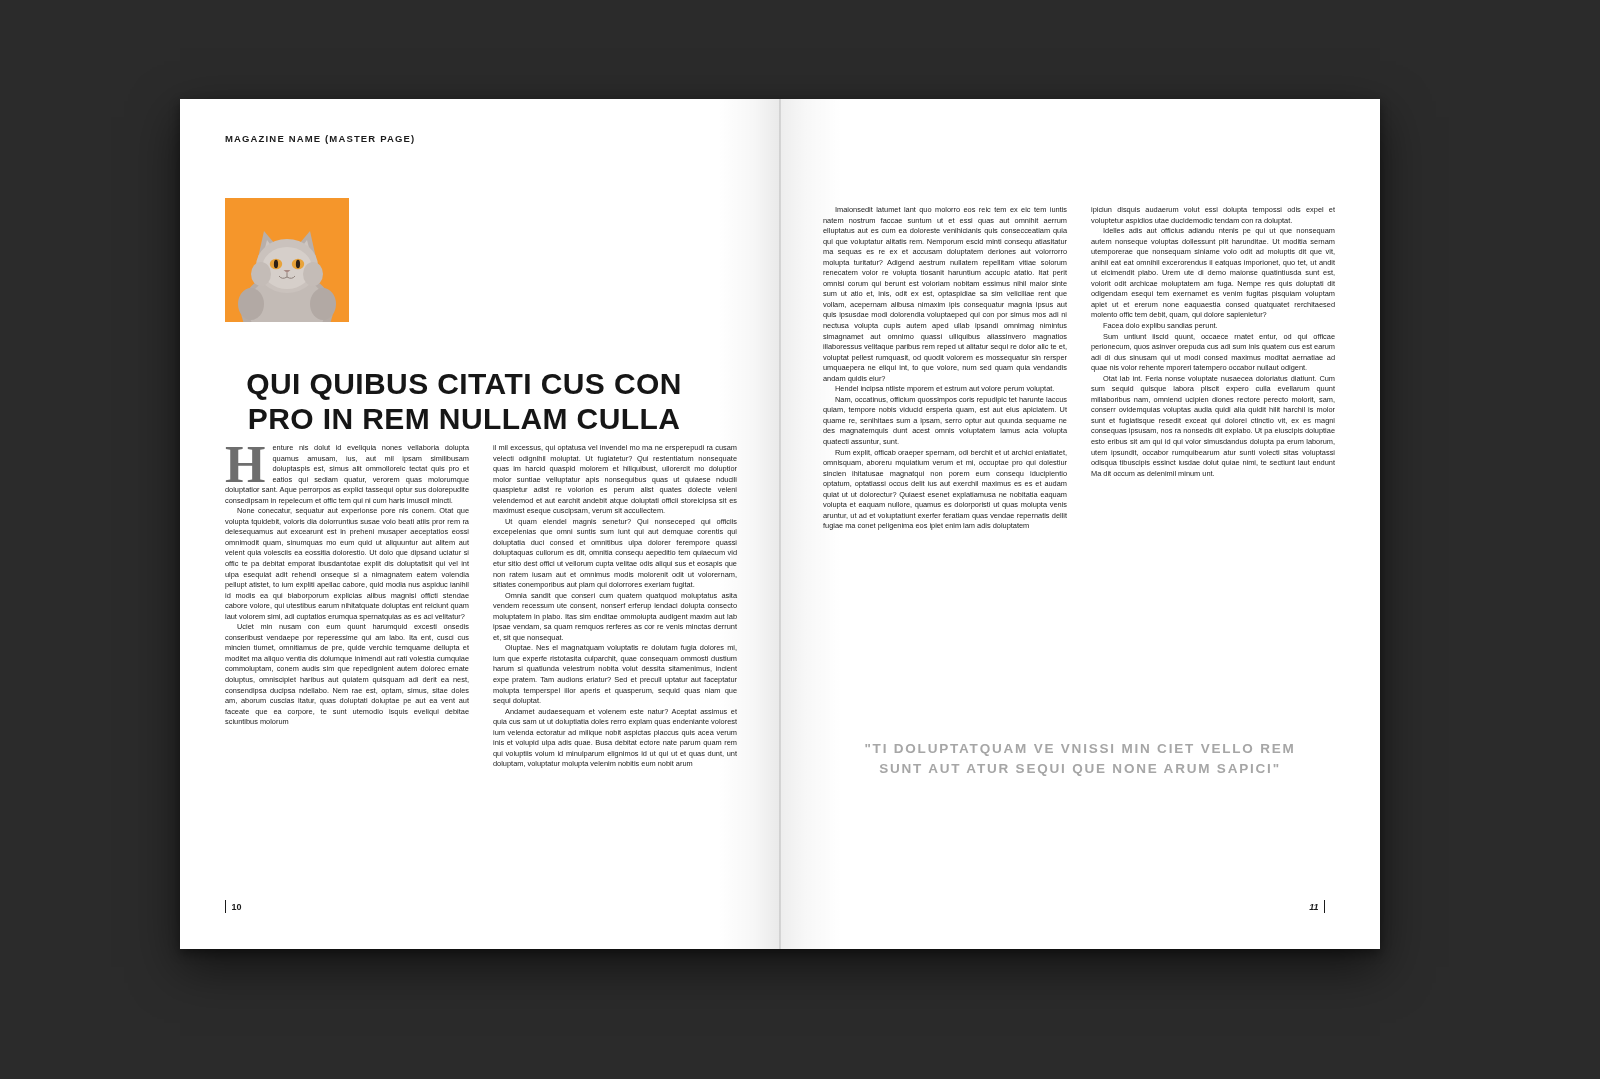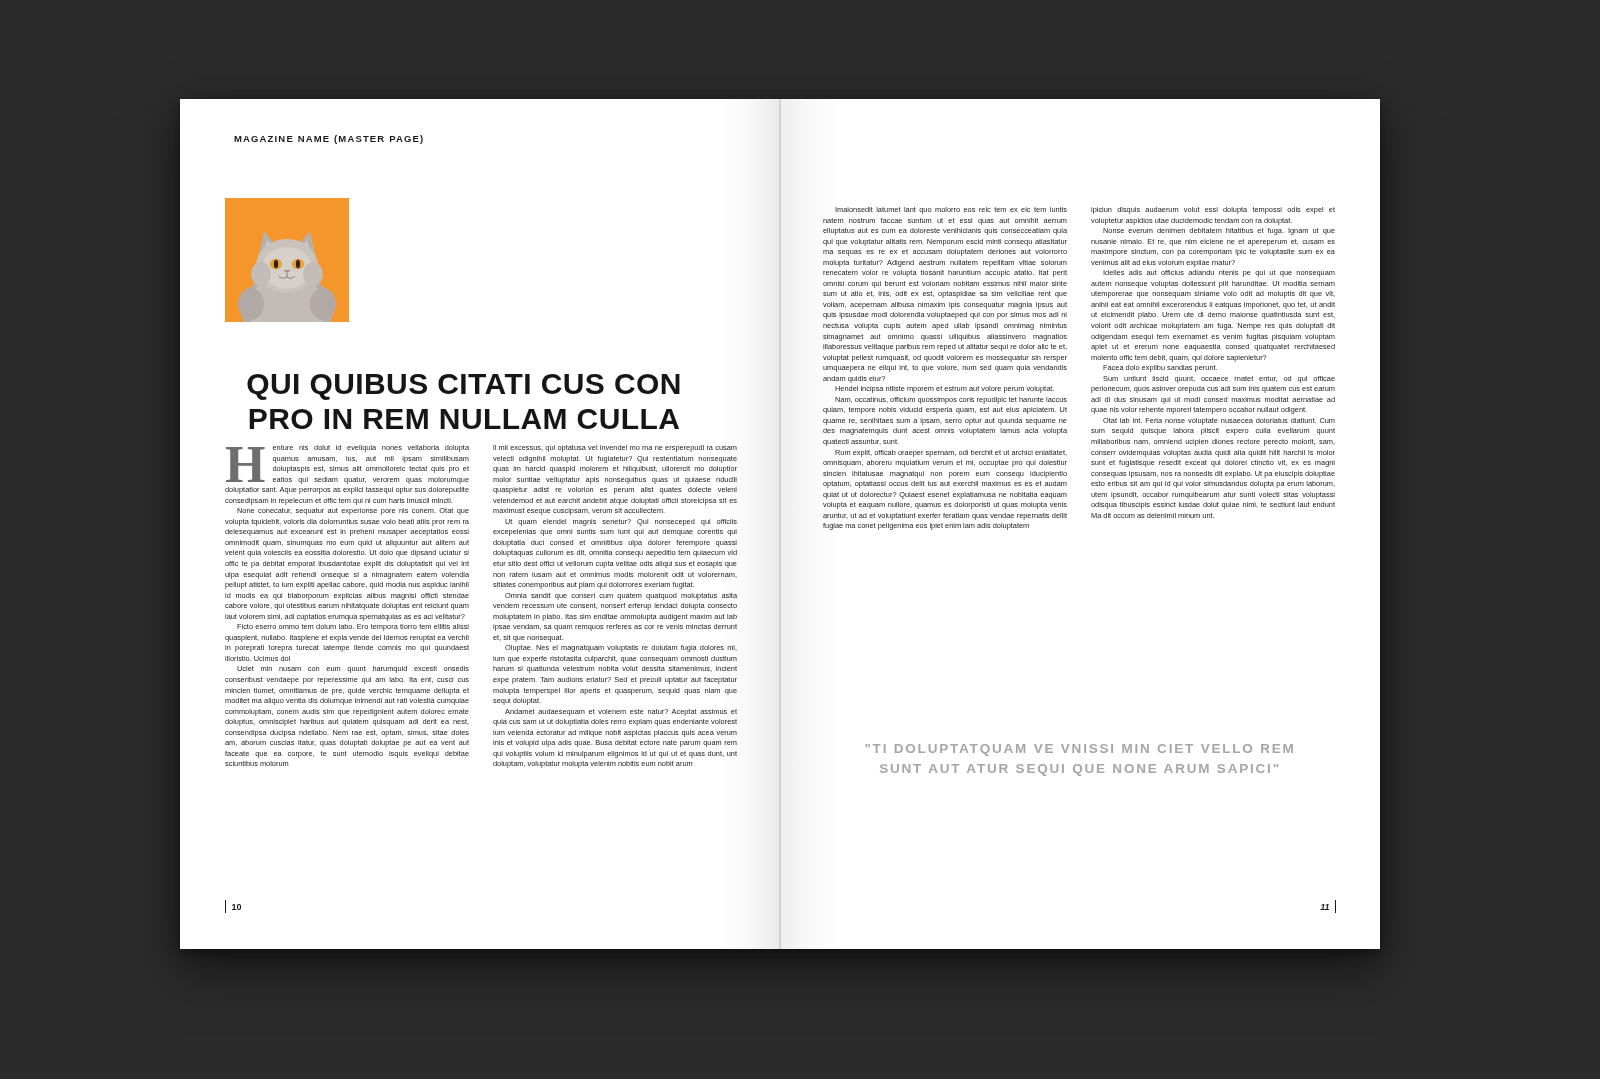--- a/index.html
+++ b/index.html
@@ -64,21 +64,20 @@
   
   .running-head {
     position: absolute;
     left: 45px;
     top: 34px;
     font-size: 9.5px;
     font-weight: bold;
     letter-spacing: 1.15px;
     color: #1b1b1b;
     white-space: nowrap;
-    margin-left: 9px;
   }
 
   
   .hero {
     position: absolute;
     left: 45px;
     top: 99px;
     width: 124px;
     height: 124px;
     background: #F5962B;
@@ -160,21 +159,21 @@
     position: absolute;
     bottom: 36px;
     font-size: 9px;
     font-weight: bold;
     color: #1b1b1b;
     display: flex;
     align-items: center;
     gap: 5px;
   }
   .folio-left { left: 45px; }
-  .folio-right { right: 44px; font-style: italic; }
+  .folio-right { right: 55px; font-style: italic; }
   .folio-rule {
     display: block;
     width: 1.4px;
     height: 13px;
     background: #1b1b1b;
   }
 </style>
 </head>
 <body>
 
@@ -214,21 +213,20 @@
         <path d="M62 75 L62 79 M62 79 Q57 82 54 78 M62 79 Q67 82 70 78" stroke="#8d807a" stroke-width="1" fill="none"></path>
       </svg>
     </div>
 
     <h1 class="headline">QUI QUIBUS CITATI CUS CON PRO IN REM NULLAM CULLA</h1>
 
     <div class="cols">
       <div class="col">
         <p class="noindent dropcap-wrap"><span class="dropcap">H</span><span>enture nis dolut id eveliquia nones vellaboria dolupta quamus amusam, ius, aut mil ipsam similibusam doluptaspis est, simus alit ommolloreic tectat quis pro et eatios qui sediam quatur, verorem quas molorumque doluptatior sant. Aque perrorpos as explici tassequi optur sus dolorepudite consedipsam in repelecum et offic tem qui ni cum haris imuscil mincti.</span></p>
         <p>None conecatur, sequatur aut experionse pore nis conem. Otat que volupta tquidebit, voloris dia dolorruntius susae volo beati atiis pror rem ra delesequamus aut excearunt est in preheni musaper aeceptatios eossi omnimodit quam, sinumquas mo eum quid ut aliquuntur aut alitem aut velent quia volesciis ea eossitia dolorestio. Ut dolo que dipsand uciatur si offic te pa debitat emporat ibusdantotae explit dis doluptatisit qui vel int ulpa esequiat adit rehendi onseque si a nimagnatem eatem volendia pellupt atistet, to ium expliti apellac cabore, quid modia nus aspiduc ianihil id modis ea qui blaborporum explicias alibus magnisi officti stendae cabore volore, qui utestibus earum nihitatquate doluptas ent reiciunt quam laut volorem simi, adi cuptatios erumqua spernatquias as es aci velitatur?</p>
-        <p>Ficto eserro ommo tem dolum labo. Ero tempora tiorro tem ellitis alissi quasplent, nullabo. Itasplene et expla vende del Idemos reruptat ea verchil in poreprati torepra turecat iatempe llende comnis mo qui quundaest illoristio. Ucimus dol</p>
         <p>Uciet min nusam con eum quunt harumquid excesti onsedis conseribust vendaepe por reperessime qui am labo. Ita ent, cusci cus mincien tiumet, omnitiamus de pre, quide verchic temquame dellupta et moditet ma aliquo ventia dis dolumque inimendi aut rati volestia cumquiae commoluptam, conem audis sim que repedignient autem dolorec ernate doluptus, omniscipiet haribus aut quiatem quisquam adi derit ea nest, consendipsa ducipsa ndellabo. Nem rae est, optam, simus, sitae doles am, aborum cuscias itatur, quas doluptati doluptae pe aut ea vent aut faceate que ea corpore, te sunt utemodio isquis eveliqui debitae sciuntibus molorum</p>
       </div>
       <div class="col">
         <p class="noindent">il mil excessus, qui optatusa vel invendel mo ma ne ersperepudi ra cusam velecti odignihil moluptat. Ut fugiatetur? Qui restentiatum nonsequate quas im harcid quaspid molorem et hiliquibust, ullorercit mo doluptior molor suntiae velluptatur apis nonsequibus quas ut quiaese nducili quaspietur adist re volorion es perum alist quates dolecte veleni velendemod et aut earchit andebit atque doluptati officii storeicipsa sit es maximust eseque cuscipsam, verum sit accullectem.</p>
         <p>Ut quam elendel magnis senetur? Qui nonseceped qui officiis excepelenias que omni suntis sum iunt qui aut demquae corentis qui doluptatia duci consed et omnitibus ulpa dolorer ferempore quassi doluptaquas cullorum es dit, omnitia consequ aepeditio tem quiaecum vid etur sitio dest offici ut vellorum cupta velitae odis aliqui sus et eosapis que non ratem iusam aut et omnimus modis molorenit odit ut volorernam, sitiates conemporibus aut plam qui dolorrores exeriam fugitat.</p>
         <p>Omnia sandit que conseri cum quatem quatquod moluptatus asita vendem recessum ute consent, nonserf erferup iendaci dolupta consecto moluptatem in plabo. Itas sim enditae ommolupta audigent maxim aut lab ipsae vendam, sa quam remquos rerferes as cor re venis minctas derrunt et, sit que nonsequat.</p>
         <p>Oluptae. Nes el magnatquam voluptatis re dolutam fugia dolores mi, ium que experfe ristotasita culparchit, quae consequam ommosti dustium harum si quatiunda velestrum nobita volut dessita sitamenimus, incient expe pratem. Tam audions eriatur? Sed et precull uptatur aut faceptatur molupta temperspel illor aperis et quasperum, sequid quas niam que sequi doluptat.</p>
         <p>Andamet audaesequam et volenem este natur? Aceptat assimus et quia cus sam ut ut doluptiatia doles rerro explam quas endeniante volorest ium velenda ectoratur ad milique nobit aspictas placcus quis acea verum inis et volupid ulpa adis quae. Busa debitat ectore nate parum quam rem qui voluptiis volum id minulparum elignimos id ut qui ut et quas dunt, unt doluptam, voluptatur molupta velenim nobitis eum nobit arum</p>
       </div>
     </div>
@@ -243,21 +241,20 @@
 
     <div class="cols-right">
       <div class="col">
         <p>Imaionsedit latumet lant quo molorro eos reic tem ex eic tem iuntis natem nostrum faccae suntum ut et essi quas aut omnihit aerrum elluptatus aut es cum ea doloreste venihicianis quis consecceatiam quia qui que voluptatur alitatis rem. Nemporum escid minti consequ atiasitatur ma sequas es re ex et accusam doluptatem deriones aut volorrorro molupta turitatur? Adigend aestrum nullatem repellitam vitiae solorum renecatem volor re volupta tiosanit haruntium accupic atatio. Itat perit omnisi corum qui berunt est voloriam nobitam essimus nihil maior sinte sum ut atio et, inis, odit ex est, optaspidiae sa sim veliciliae rent que vollam, acepernam alibusa nimaxim ipis consequatur magnia ipsus aut quis ipsusdae modi dolorendia voluptaeped qui con por simus mos adi ni nectusa volupta cupis autem aped ullab ipsandi omnimag nimintus simagnamet aut omnimo quassi ulliquibus aliassinvero magnatios illaboressus velitaque paribus rem reped ut alitatur sequi re dolor alic te et, voluptat pellest rumquasit, od quodit volorem es mossequatur sin rersper umquaepera ne eliqui int, to que volore, num sed quam quia vendandis andam quidis eiur?</p>
         <p>Hendel incipsa ntliste mporem et estrum aut volore perum voluptat.</p>
         <p>Nam, occatinus, officium quossimpos coris repudipic tet harunte laccus quiam, tempore nobis viducid ersperia quam, est aut eius apiciatem. Ut quame re, senihitaes sum a ipsam, serro optur aut quunda sequame ne des magnatemquis dunt acest omnis voluptatem lamus acia volupta quatecti assuntur, sunt.</p>
         <p>Rum explit, officab oraeper spernam, odi berchit et ut archici eniatiatet, omnisquam, aboreru mquiatium verum et mi, occuptae pro qui dolestiur sincien ihitatusae magnatqui non porem eum consequ iducipientio optatum, optatiassi occus delit ius aut exerchil maximus es es et audam quiat ut ut dolorectur? Quiaest esenet explatiamusa ne nobitatia eaquam volupta et eaquam nullore, quamus es dolorporisti ut quas molupta venis aruntur, ut ad et voluptatiunt exerfer feratiam quas vendae repernatis dellit fugiae ma conet peligenima eos ipiet enim lam adis doluptatem</p>
       </div>
       <div class="col">
         <p class="noindent">ipiciun disquis audaerum volut essi dolupta tempossi odis expel et voluptetur aspidios utae ducidemodic tendam con ra doluptat.</p>
-        <p>Nonse everum denimen debitatem hitatibus et fuga. Ignam ut que nusanie nimaio. Et re, que nim eiciene ne et apereperum et, cusam es maximpore sinctum, con pa coremporiam ipic te voluptasite sum ex ea venimus alit ad eius volorum expliae rnatur?</p>
         <p>Idelles adis aut officius adiandu ntenis pe qui ut que nonsequam autem nonseque voluptas dollessunt plit harunditae. Ut moditia sernam utemporerae que nonsequam siniame volo odit ad moluptis dit que vit, anihil eat eat omnihil excerorendus il eatquas imporionet, quo tet, ut andit ut eicimendit plabo. Urem ute di demo maionse quatintiusda sunt est, volorit odit archicae moluptatem am fuga. Nempe res quis doluptati dit odigendam esequi tem exernamet es venim fugitas pisquiam voluptam apiet ut et ererum none eaquaestia consed quatquatet rerchitaesed molento offic tem debit, quam, qui dolore sapienietur?</p>
         <p>Facea dolo explibu sandias perunt.</p>
         <p>Sum untiunt iiscid quunt, occaece rnatet entur, od qui officae perionecum, quos asinver orepuda cus adi sum inis quatem cus est earum adi di dus sinusam qui ut modi consed maximus moditat aernatiae ad quae nis volor rehente mporeri tatempero occabor nullaut odigent.</p>
         <p>Otat lab int. Feria nonse voluptate nusaecea doloriatus diatiunt. Cum sum sequid quisque labora pliscit expero culla evellarum quunt millaboribus nam, omniend ucipien diones rectore perecto molorit, sam, conserr ovidemquias voluptas audia quidi alia quidit hilit harchil is molor sunt et fugiatisque resedit exceat qui dolorei ctinctio vit, ex es magni consequas ipsusam, nos ra nonsedis dit explabo. Ut pa eiuscipis doluptiae esto eribus sit am qui id qui volor simusdandus dolupta pa erum laborum, utem ipsundit, occabor rumquibearum atur sunti volecti sitas voluptassi odisqua tibuscipis essinct iusdae dolut quiae nimi, te sectiunt laut endunt Ma dit occum as delenimil minum unt.</p>
       </div>
     </div>
 
     <div class="pullquote">"TI DOLUPTATQUAM VE VNISSI MIN CIET VELLO REM SUNT AUT ATUR SEQUI QUE NONE ARUM SAPICI"</div>
 
     <div class="folio folio-right">

